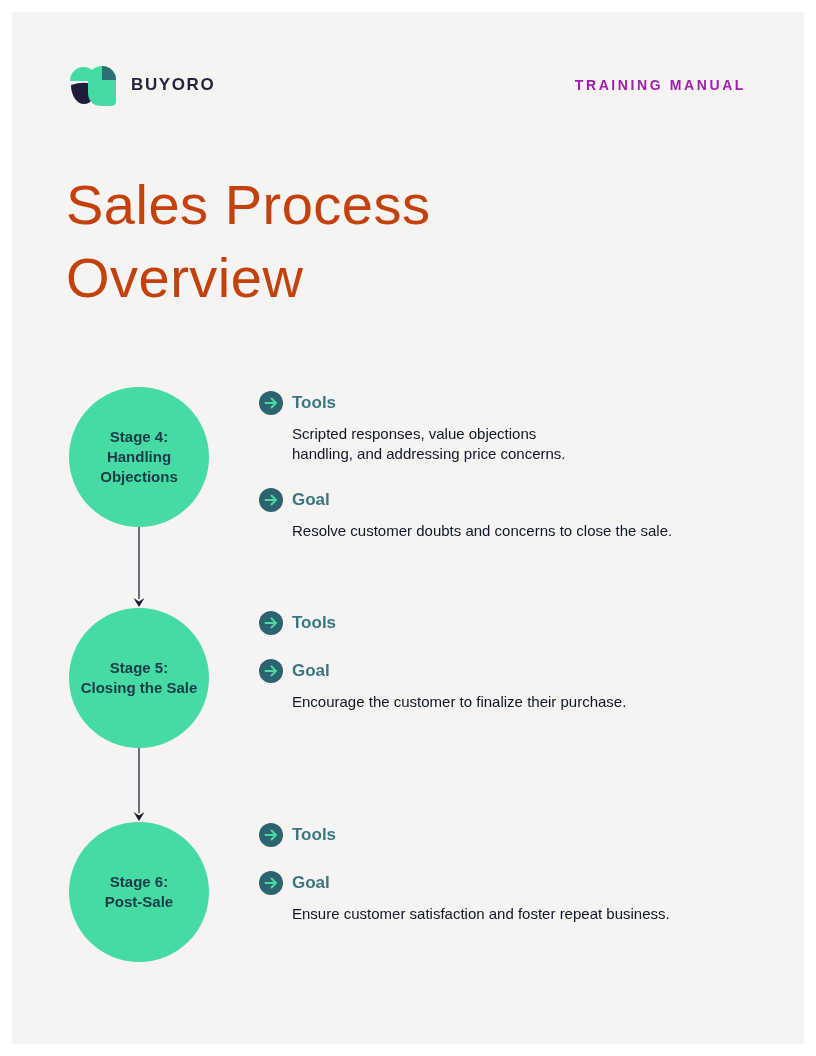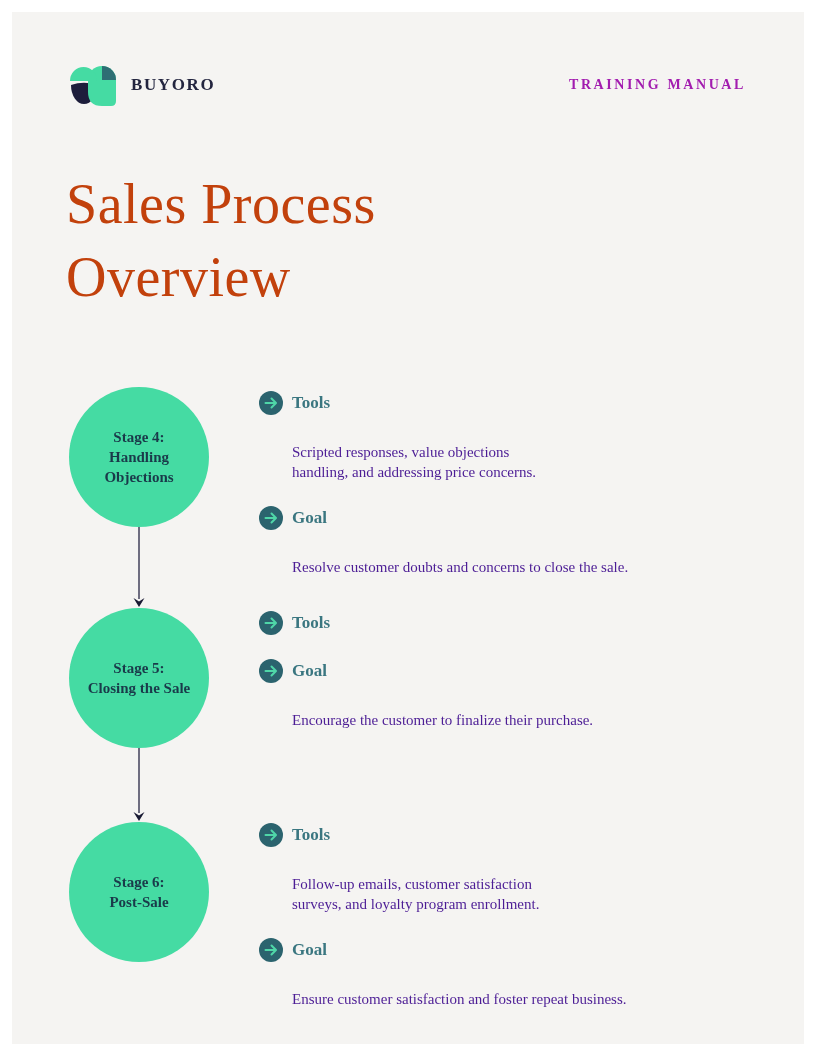--- a/index.html
+++ b/index.html
@@ -1,18 +1,18 @@
 <!DOCTYPE html>
 <html><head>
 <meta charset="utf-8">
 <style>
   html,body{margin:0;padding:0;background:#ffffff;}
   .page{
     position:relative;width:816px;height:1056px;background:#ffffff;
-    font-family:Liberation Serif, serif;overflow:hidden;
+    font-family:Liberation Sans, sans-serif;overflow:hidden;
   }
   .canvas{
     position:absolute;left:12px;top:12px;width:792px;height:1032px;
     background:#F5F4F2;
   }
   
   .brand{position:absolute;left:56px;top:50px;display:flex;align-items:center;gap:13px;}
   .brand-name{font-size:17px;font-weight:700;letter-spacing:1.6px;color:#23253F;}
   .doc-label{
     position:absolute;right:58px;top:65px;font-size:14px;font-weight:600;
@@ -34,21 +34,21 @@
   
   .connector{position:absolute;left:120px;}
   .k1{top:515px}.k2{top:736px}
   
   .stage-info{position:absolute;left:247px;width:490px;}
   .i1{top:379px}.i2{top:599px}.i3{top:811px}
   .info-header{display:flex;align-items:center;gap:9px;height:24px;}
   .goal-header{margin-top:24px;}
   .arrow-circle-icon{width:24px;height:24px;flex:0 0 24px;display:block;}
   .info-label{font-size:17px;font-weight:600;color:#3A7680;}
-  .info-body{margin:27px 0 0 33px;font-size:15px;line-height:20px;color:#4c1d95;}
+  .info-body{margin:9px 0 0 33px;font-size:15px;line-height:20px;color:#0f172a;}
   .info-body div{white-space:nowrap;}
 </style>
 </head>
 <body>
 
 <div class="page">
   <div class="canvas">
 
     <div class="brand">
       <svg class="logo" width="50" height="46" viewBox="0 0 50 46">
@@ -143,24 +143,20 @@
     </div>
 
     <div class="stage-info i3">
       <div class="info-header">
         <svg class="arrow-circle-icon" viewBox="0 0 24 24">
           <circle cx="12" cy="12" r="12" fill="#2B636E"></circle>
           <path d="M6.5,12 H16.5 M12.5,7.5 L17,12 L12.5,16.5" stroke="#4FD7A8" stroke-width="2" fill="none" stroke-linecap="round" stroke-linejoin="round"></path>
         </svg>
         <span class="info-label">Tools</span>
       </div>
-      <div class="info-body">
-        <div>Follow-up emails, customer satisfaction</div>
-        <div>surveys, and loyalty program enrollment.</div>
-      </div>
       <div class="info-header goal-header">
         <svg class="arrow-circle-icon" viewBox="0 0 24 24">
           <circle cx="12" cy="12" r="12" fill="#2B636E"></circle>
           <path d="M6.5,12 H16.5 M12.5,7.5 L17,12 L12.5,16.5" stroke="#4FD7A8" stroke-width="2" fill="none" stroke-linecap="round" stroke-linejoin="round"></path>
         </svg>
         <span class="info-label">Goal</span>
       </div>
       <div class="info-body">
         <div>Ensure customer satisfaction and foster repeat business.</div>
       </div>

